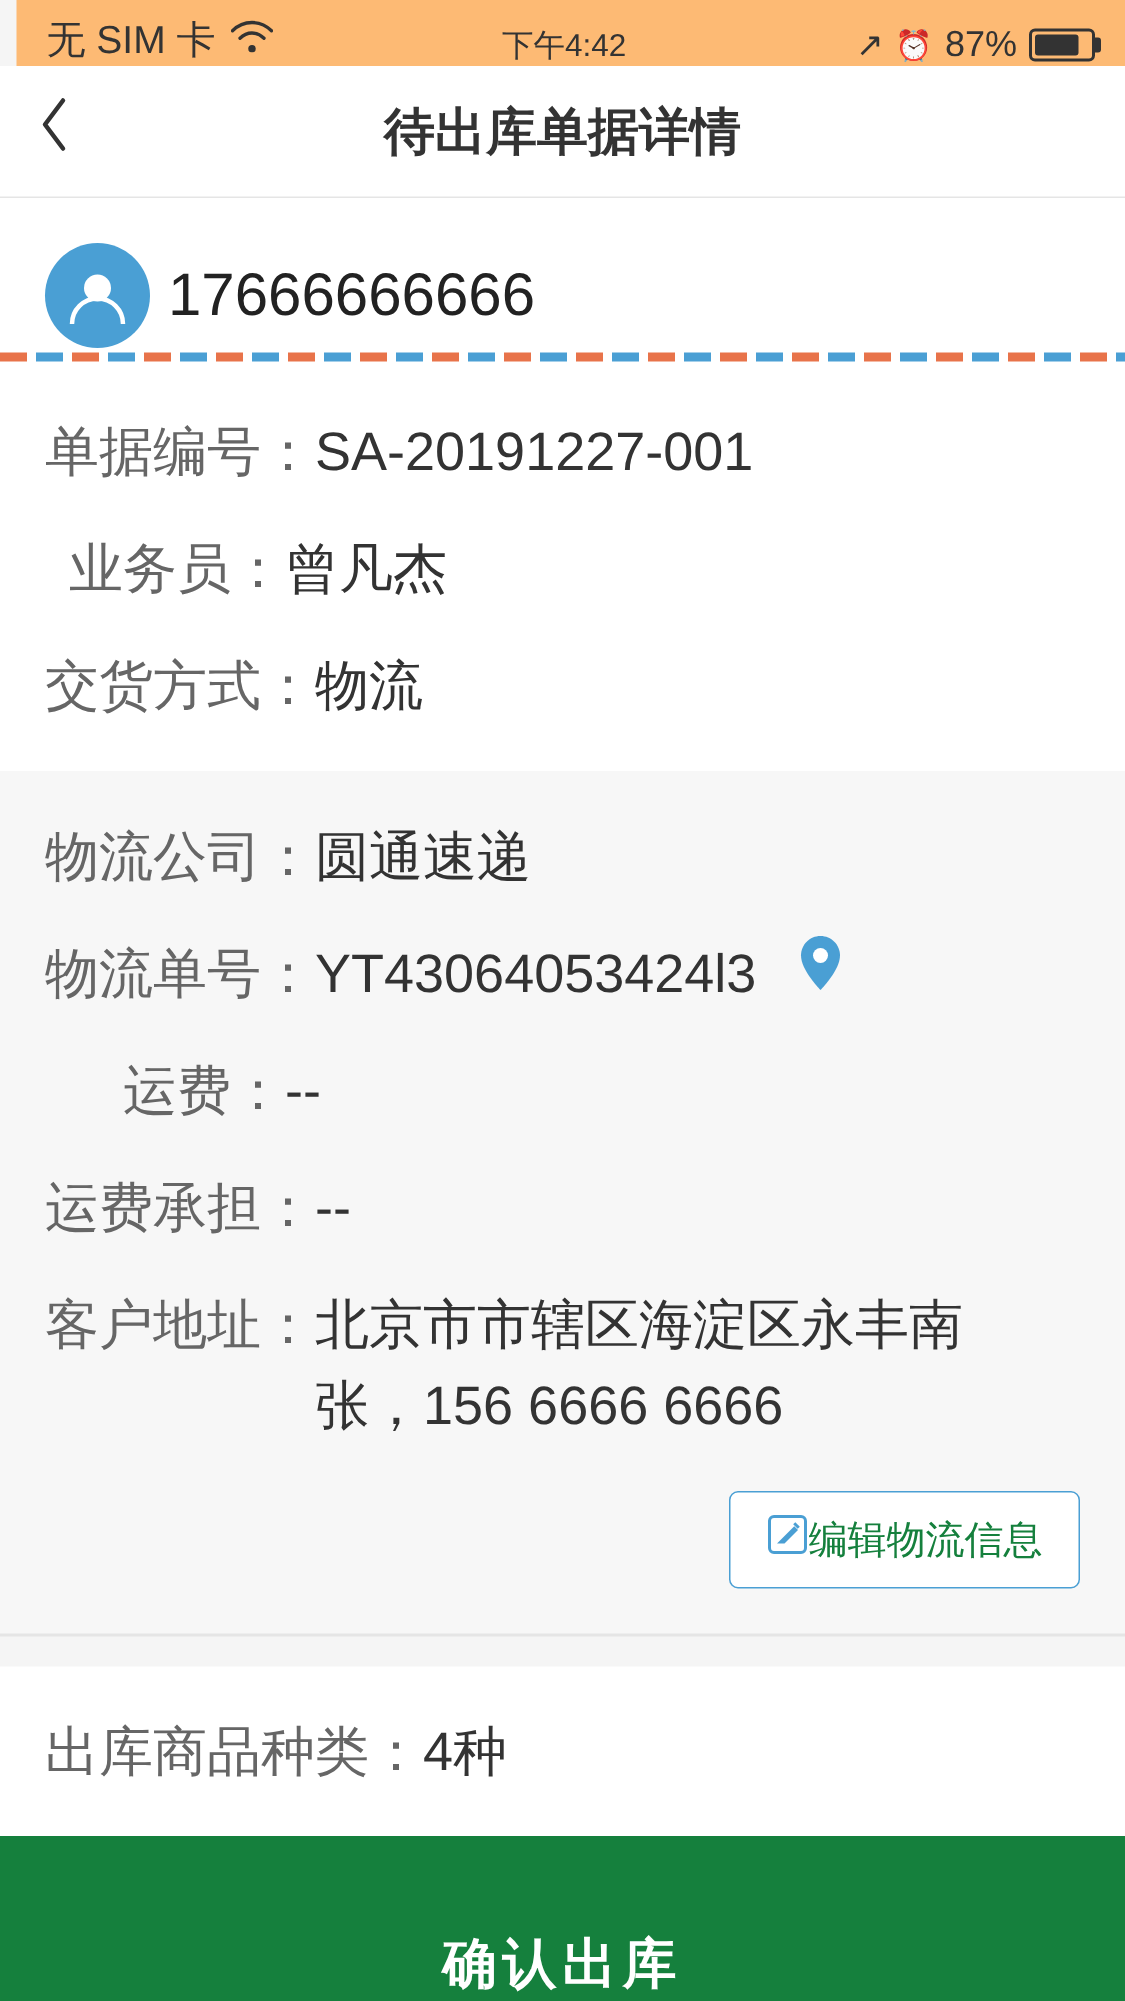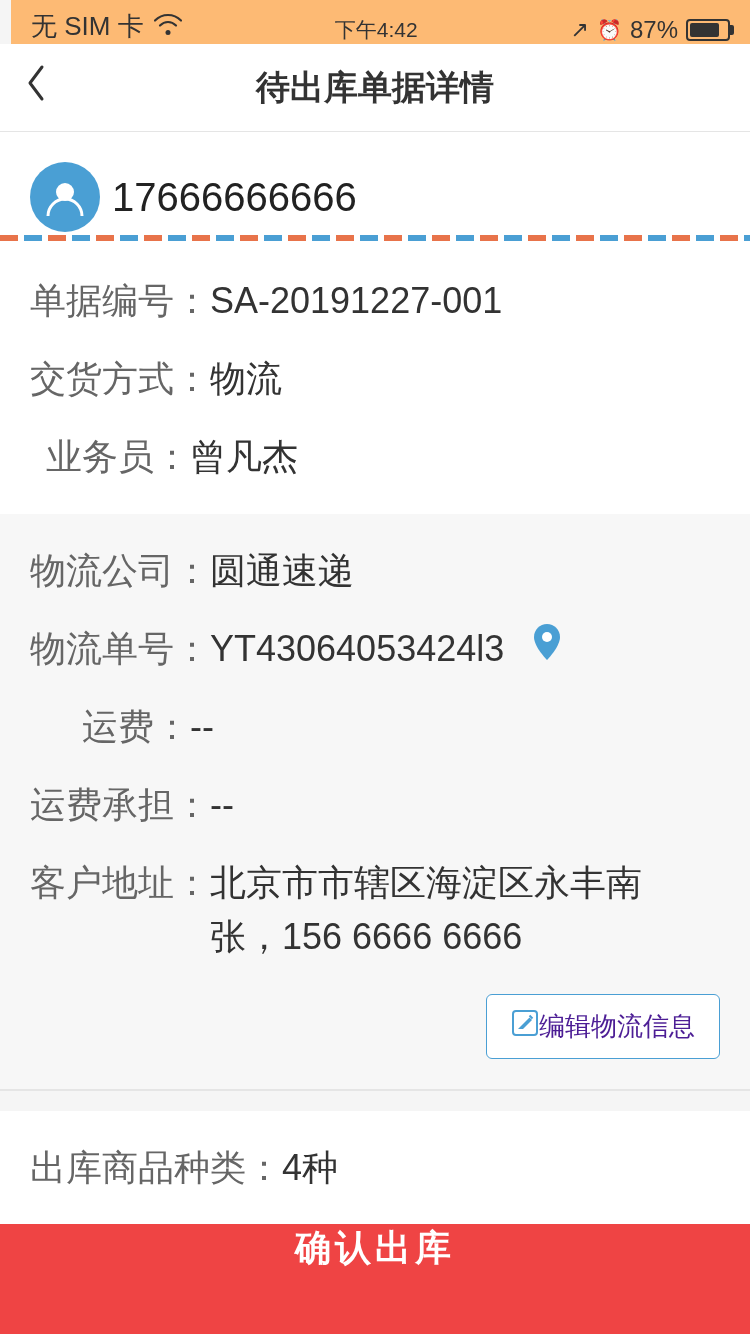--- a/index.html
+++ b/index.html
@@ -152,21 +152,21 @@
 
     
     .edit-btn {
       display: flex;
       align-items: center;
       justify-content: flex-end;
       margin-top: 30px;
     }
     .btn-outline {
       border: 1px solid #4a9fd4;
-      color: #4c1d95;
+      color: #15803d;
       border-radius: 6px;
       padding: 14px 24px;
       display: flex;
       align-items: center;
       gap: 0;
       font-size: 26px;
       cursor: pointer;
       background: #fff;
     }
 
@@ -191,23 +191,23 @@
       margin-top: 30px;
     }
 
     
     .bottom-bar {
       position: fixed;
       bottom: 0;
       left: 0;
       width: 750px;
       height: 110px;
-      background: #ef4444;
-      display: flex;
-      align-items: flex-start;
+      background: #15803d;
+      display: flex;
+      align-items: flex-end;
       justify-content: center;
       cursor: pointer;
     }
     .confirm-btn-text {
       color: #fff;
       font-size: 36px;
       font-weight: 600;
       letter-spacing: 4px;
     }
 
@@ -262,26 +262,26 @@
   <div class="dashed-line-container">
     <div class="dashed-line"></div>
   </div>
 
   <div class="section-white">
     <div class="info-row">
       <span class="info-label">单据编号：</span>
       <span class="info-value">SA-20191227-001</span>
     </div>
     <div class="info-row">
+      <span class="info-label">业务员：</span>
+      <span class="info-value">曾凡杰</span>
+    </div>
+    <div class="info-row">
       <span class="info-label">交货方式：</span>
       <span class="info-value">物流</span>
-    </div>
-    <div class="info-row">
-      <span class="info-label">业务员：</span>
-      <span class="info-value">曾凡杰</span>
     </div>
   </div>
 
   <div class="logistics-card" style="margin: 0 0 0 0; border-radius:0; background:#f7f7f7; padding: 30px;">
     <div class="info-row">
       <span class="info-label">物流公司：</span>
       <span class="info-value">圆通速递</span>
     </div>
     <div class="info-row">
       <span class="info-label">物流单号：</span>

